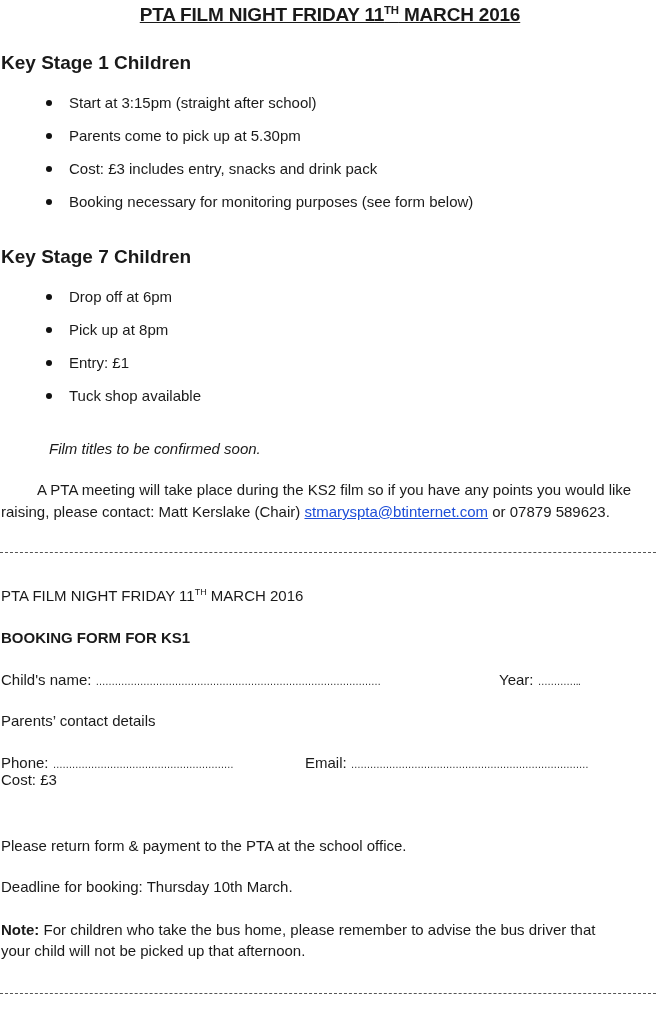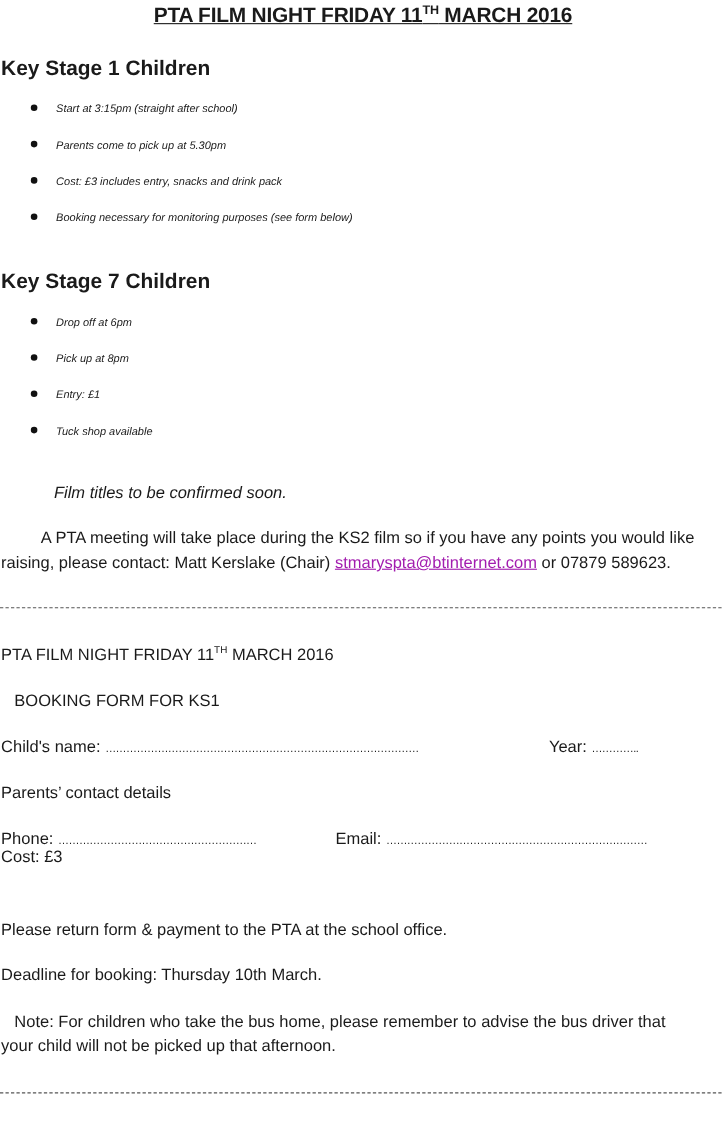--- a/index.html
+++ b/index.html
@@ -9,32 +9,32 @@
       color: #1a1a1a; font-size: 15px;
     }
     .abs { position: absolute; white-space: nowrap; }
     .title {
       left: 0; width: 660px; top: 4px; text-align: center;
       font-weight: bold; font-size: 19px; text-decoration: underline;
       letter-spacing: -0.2px;
     }
     .title sup, .sub sup { font-size: 0.6em; vertical-align: super; line-height: 0; }
     .heading { left: 1px; font-weight: bold; font-size: 19px; }
-    .bullet { left: 28px; font-size: 10px; font-style: italic; }
+    .bullet { left: 46px; font-size: 15px; }
     .bullet .dot {
       display: inline-block; width: 6px; height: 6px; border-radius: 50%;
       background: #111; margin-right: 17px; vertical-align: middle; position: relative; top: -1px;
     }
     .italic { font-style: italic; margin-left: 48px; }
     .para { left: 1px; font-size: 15px; }
-    .link { color: #a21caf; text-decoration: underline; }
+    .link { color: #1d4ed8; text-decoration: underline; }
     .dashes {
       left: 0; width: 656px; height: 0; border-top: 1px dashed #555;
     }
-    .bold { font-weight: normal; padding-left: 12px; }
+    .bold { font-weight: bold; }
   </style>
 </head>
 <body>
 
 <div class="abs title"><span>PTA FILM NIGHT FRIDAY 11</span><sup>TH</sup><span> MARCH 2016</span></div>
 
 <div class="abs heading" style="top:52px;">Key Stage 1 Children</div>
 
 <div class="abs bullet" style="top:94px;"><span class="dot"></span><span>Start at 3:15pm (straight after school)</span></div>
 <div class="abs bullet" style="top:127px;"><span class="dot"></span><span>Parents come to pick up at 5.30pm</span></div>

